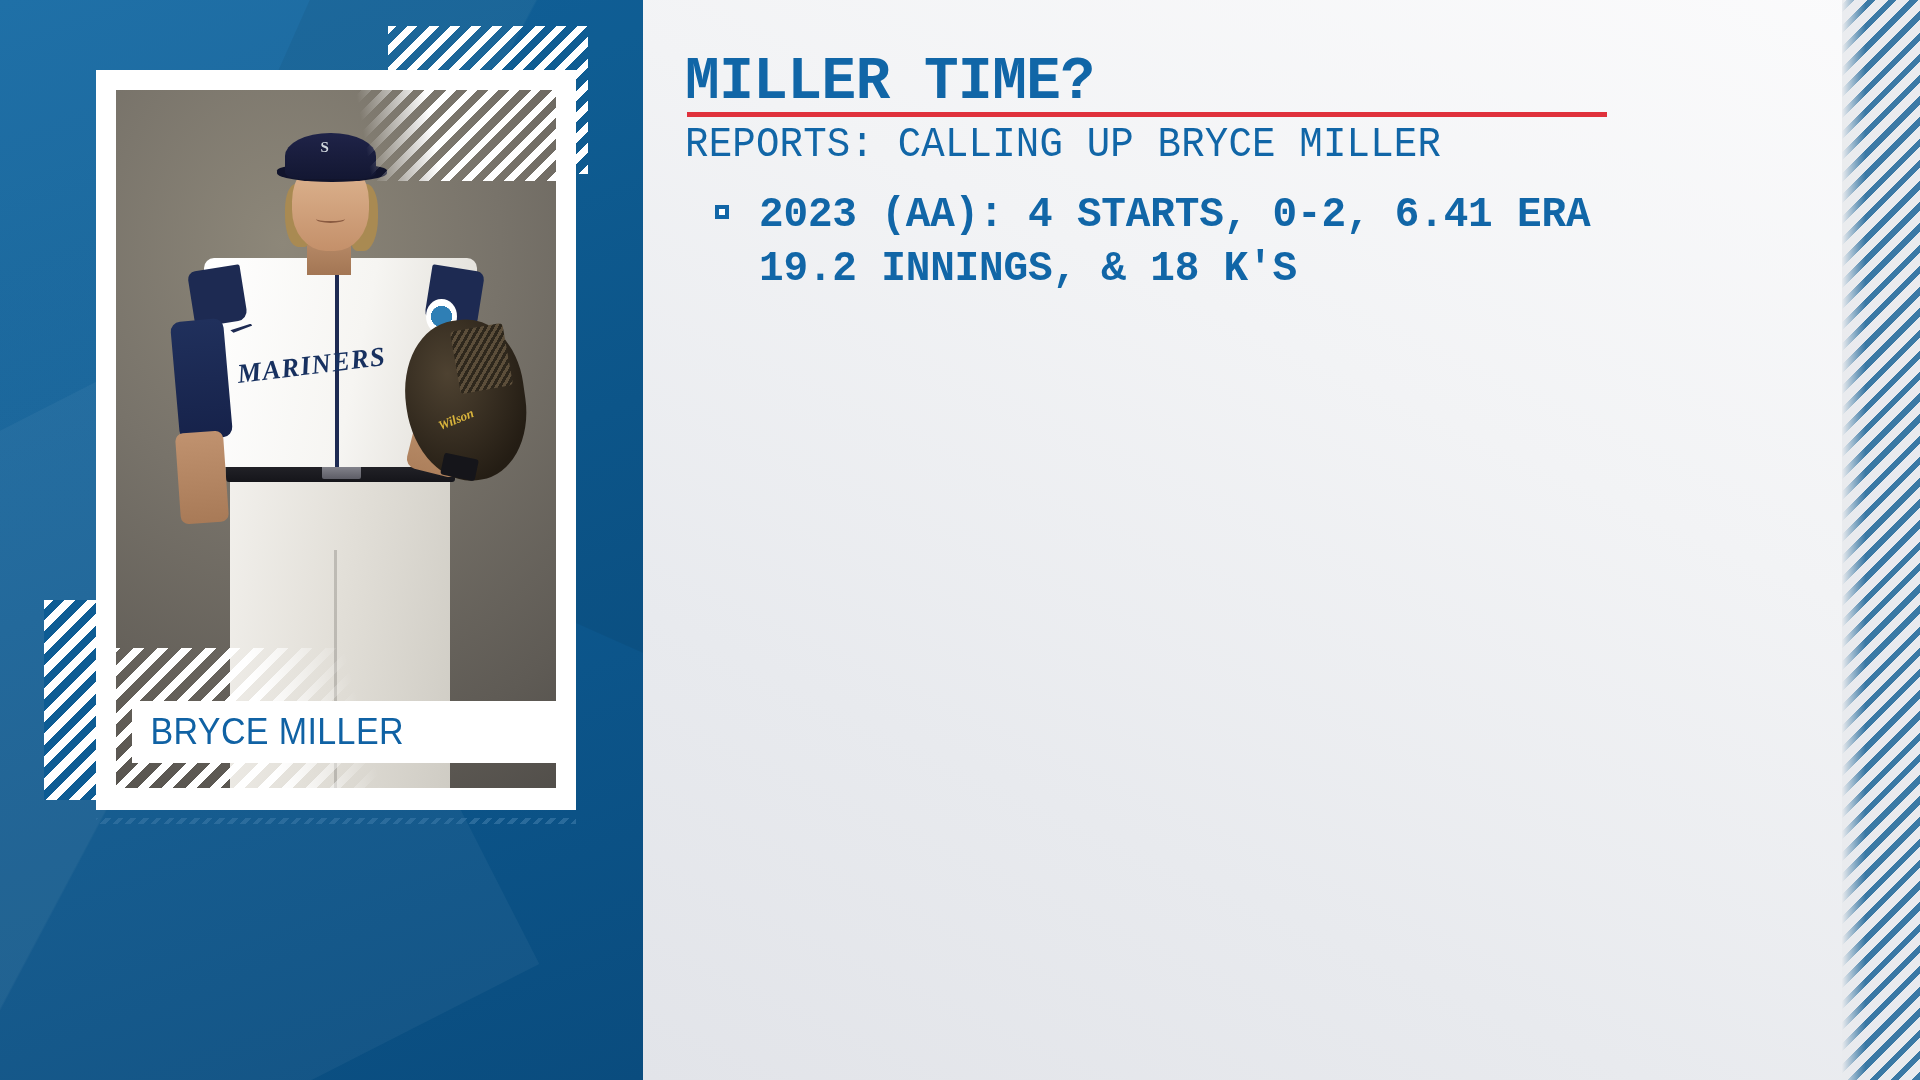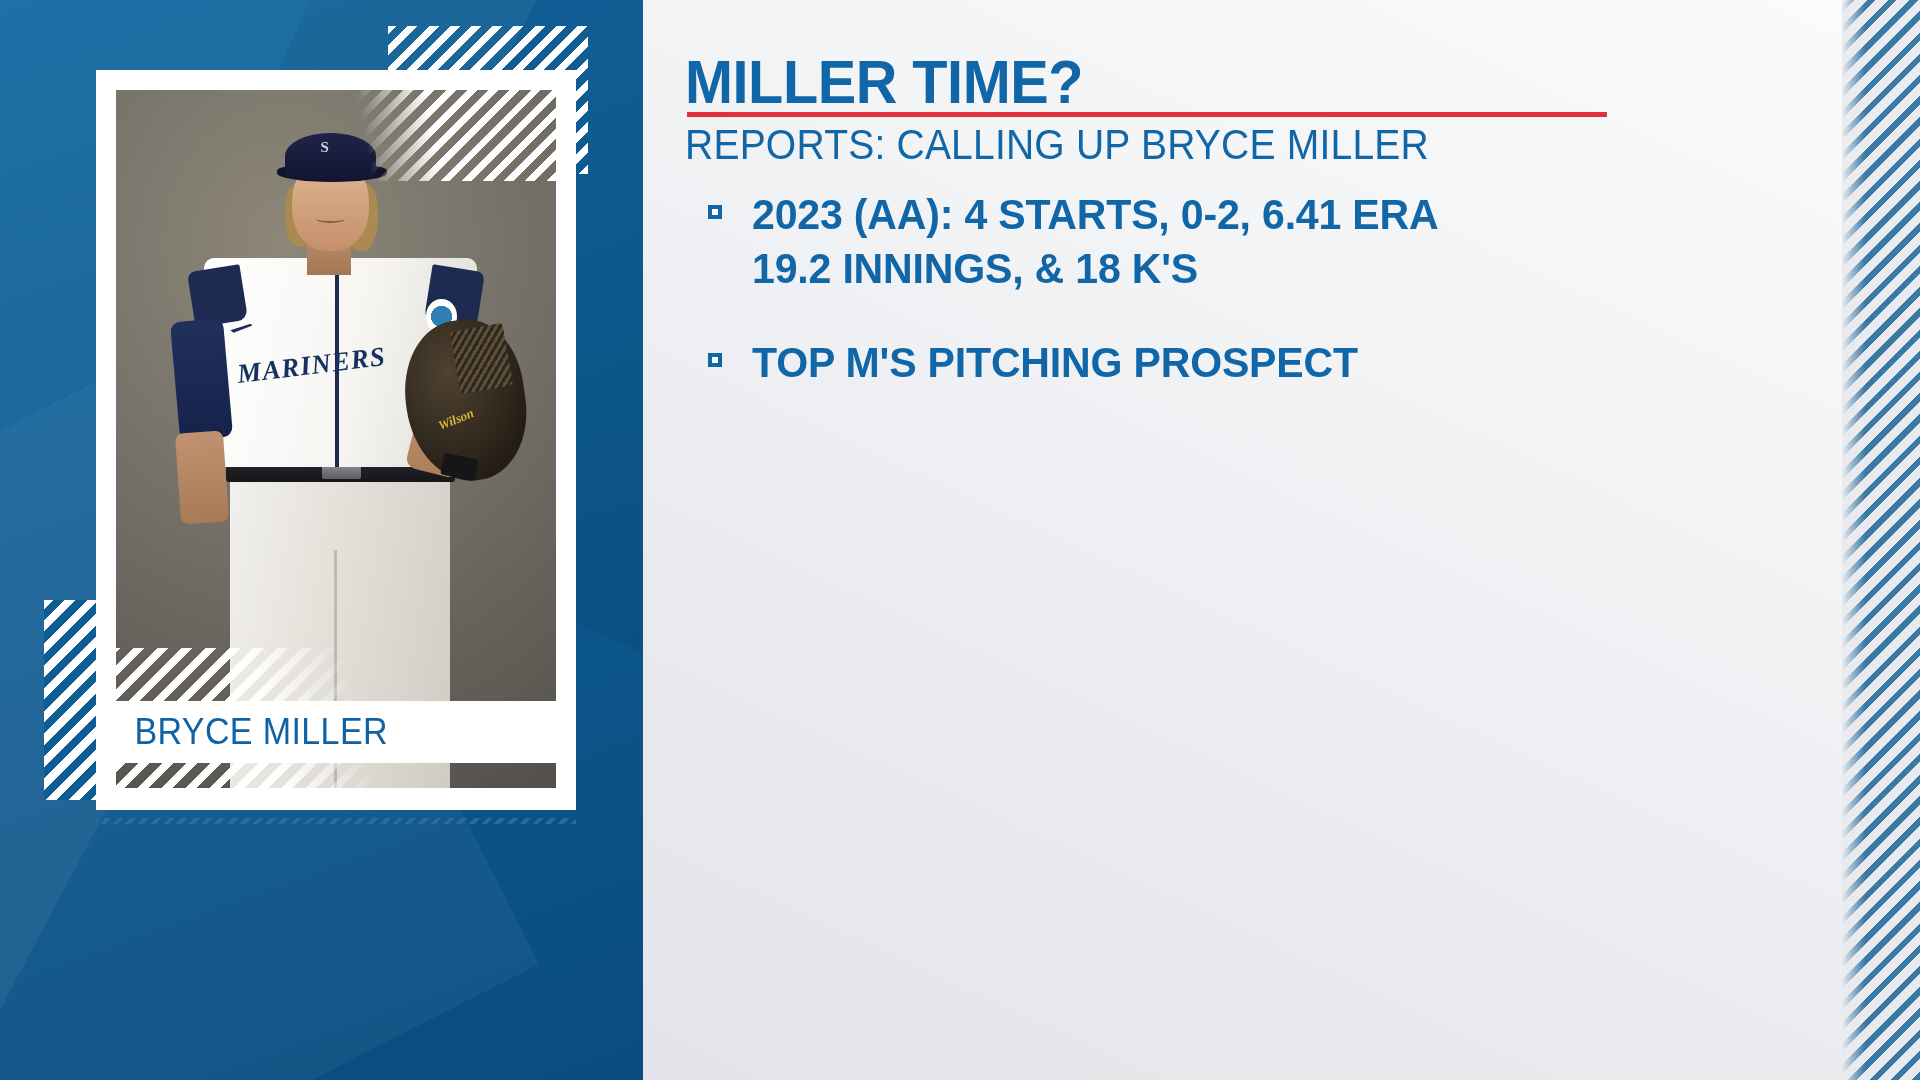--- a/index.html
+++ b/index.html
@@ -239,21 +239,21 @@
     background-image:repeating-linear-gradient(
       -45deg,
       #ffffff 0px, #ffffff 7px,
       rgba(255,255,255,0) 7px, rgba(255,255,255,0) 15px);
     -webkit-mask-image:linear-gradient(260deg, #000 0 60%, rgba(0,0,0,0) 92%);
             mask-image:linear-gradient(260deg, #000 0 60%, rgba(0,0,0,0) 92%);
   }
 
   
   .nameplate{
-    position:absolute; left:0; top:611px;
+    position:absolute; left:16px; top:611px;
     width:100%; height:62px;
     background:#ffffff;
     display:flex; align-items:center;
     z-index:6;
   }
   .nameplate span{
     padding-left:20px;
     color:#1062a4;
     font-size:37px;
     font-weight:400;
@@ -284,21 +284,21 @@
       #2b6f9f 0px, #2b6f9f 6px,
       #e9eaee 6px, #e9eaee 15px);
     opacity:.92;
   }
   .right-stripe-col .fade{
     position:absolute; inset:0;
     background:linear-gradient(90deg,#e9ebee 0%, rgba(233,235,238,0) 30%);
   }
 
   .content{
-    position:absolute; left:42px; top:0; width:1100px; height:1080px;
+    position:absolute; left:42px; top:0; width:1100px; height:1080px;font-family:Liberation Mono, monospace;
   }
 
   .headline{
     position:absolute; left:0; top:46px;
     font-size:62px; font-weight:700;
     color:#1166a7;
     letter-spacing:-.5px;
     transform:scaleX(.93);
     transform-origin:left center;
     white-space:nowrap;
@@ -312,21 +312,21 @@
     position:absolute; left:0; top:121px;
     font-size:42px; font-weight:400;
     color:#1166a7;
     letter-spacing:.2px;
     transform:scaleX(.93);
     transform-origin:left center;
     white-space:nowrap;
   }
 
   .bullets{
-    position:absolute; left:9px; top:188px; width:1060px;
+    position:absolute; left:16px; top:188px; width:1060px;
   }
   .bullet{
     position:relative;
     padding-left:58px;
     margin-bottom:40px;
   }
   .bullet .marker{
     position:absolute; left:14px; top:17px;
     width:14px; height:14px;
     border:4px solid #1166a7;
@@ -411,24 +411,18 @@
         <div class="bullet">
           <span class="marker"></span>
           <div class="lines">
             <div>2023 (AA): 4 STARTS, 0-2, 6.41 ERA</div>
             <div>19.2 INNINGS, &amp; 18 K'S</div>
           </div>
         </div>
 
 
 
-        <div class="bullet">
-          <span class="marker"></span>
-          <div class="lines">
-            <div>TOP M'S PITCHING PROSPECT</div>
-          </div>
-        </div>
 
       </div>
     </div>
   </div>
 
 </div>
 
 </body></html>

